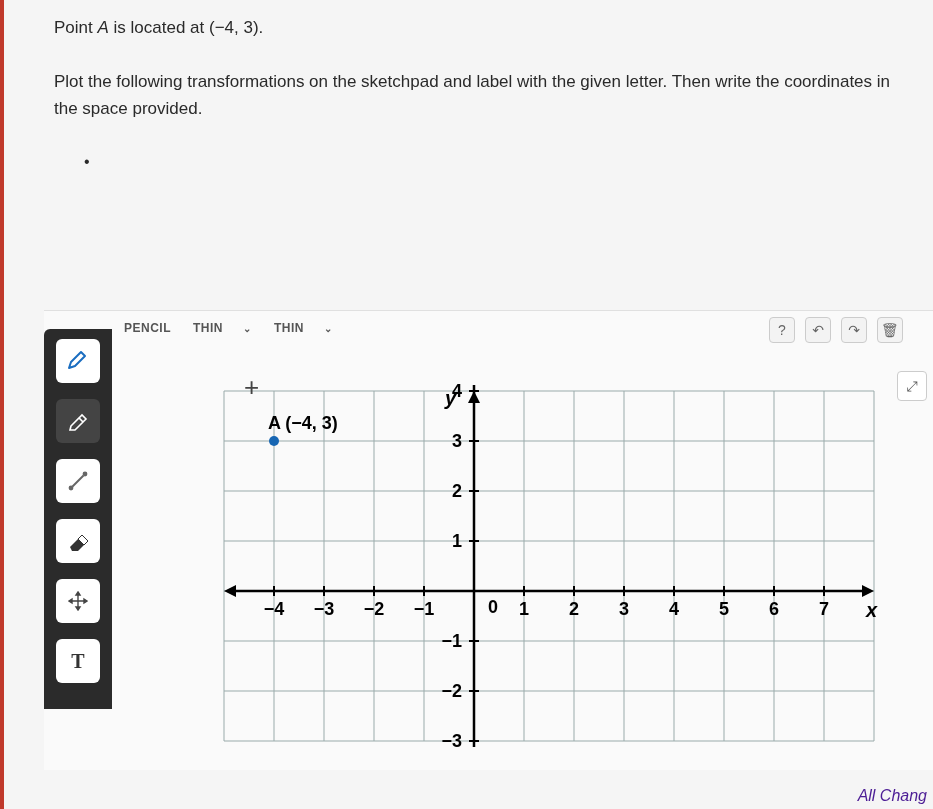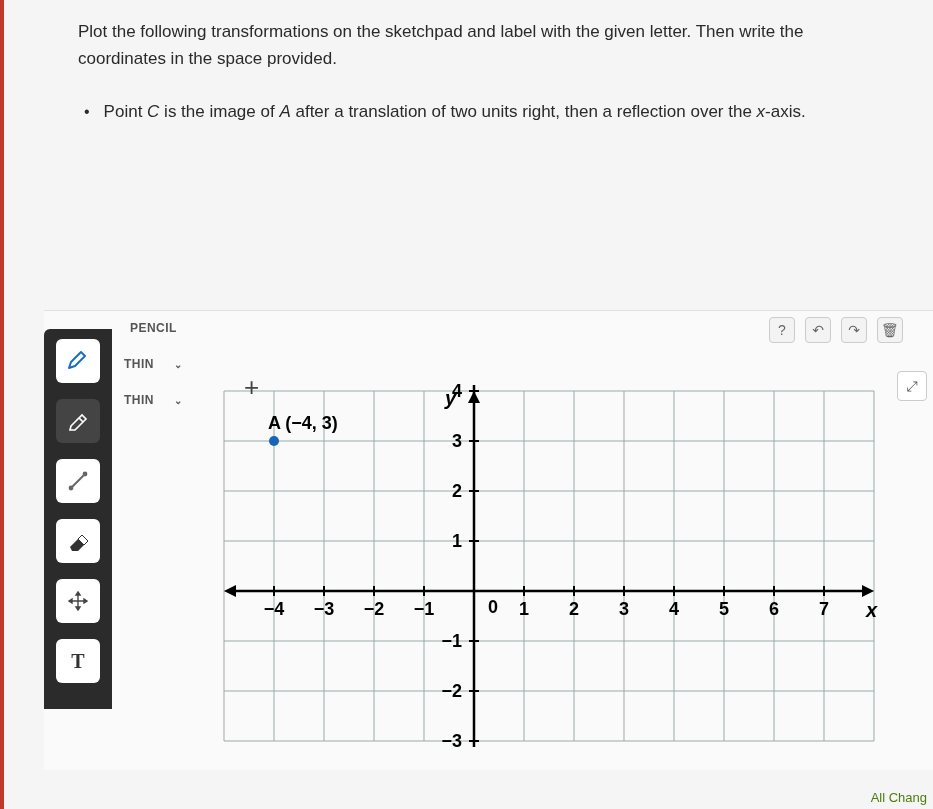--- a/index.html
+++ b/index.html
@@ -12,21 +12,21 @@
     overflow: hidden;
     border-left: 4px solid #c0392b;
   }
   .content-area {
     padding: 18px 40px 0 50px;
     color: #2a2a2a;
   }
   .line1 { font-size: 17px; margin-bottom: 30px; }
   .line1 .italic { font-style: italic; }
   .coord { font-weight: 500; }
-  .para { font-size: 17px; line-height: 1.6; margin-bottom: 26px; margin-left: 24px; }
+  .para { font-size: 17px; line-height: 1.6; margin-bottom: 26px; }
   .bullet-row { display: flex; padding-left: 30px; font-size: 17px; line-height: 1.7; margin-bottom: 20px;}
   .bullet-dot { font-size: 16px; margin-right: 14px; line-height: 1.7;}
   .italic { font-style: italic; }
 
   .sketchpad-wrap {
     position: absolute;
     left: 40px;
     right: 0;
     top: 310px;
     height: 460px;
@@ -68,21 +68,20 @@
   
   .options-bar {
     position: absolute;
     left: 80px; top: 10px;
     display: flex;
     align-items: center;
     gap: 22px;
     font-size: 12px;
     letter-spacing: 0.5px;
     color: #555;
-    flex-direction: column;
   }
   .opt-label { font-weight: 700; }
   .opt-select {
     display: inline-flex; align-items: center; gap: 20px;
     font-weight: 700; cursor: pointer;
   }
   .chev { font-size: 10px; }
 
   .right-actions {
     position: absolute;
@@ -124,33 +123,33 @@
   .axis-line { stroke: #000; stroke-width: 2.5; }
   .tick { stroke: #000; stroke-width: 2; }
   .tick-label { font: 600 18px Arial; fill: #000; }
   .axis-label { font: italic 700 20px Arial; fill: #000; }
   .point { fill: #1766b3; }
   .point-label { font: 700 18px Arial; fill: #000; }
   .cursor-plus { font: 400 26px Arial; fill:#444; }
 
   .footer {
     position:absolute; right:6px; bottom:4px;
-    font-size:13px; color:#4d7c0f;
+    font-size:16px; font-style:italic; color:#4c1d95;
   }
 </style>
 </head>
 <body>
 
 <div class="content-area">
+  <p class="line1">
+    <span>Point </span><span class="italic">A</span><span> is located at </span><span class="coord">(−4, 3)</span><span>.</span>
+  </p>
   <p class="para">Plot the following transformations on the sketchpad and label with the given letter. Then write the coordinates in the space provided.</p>
   <div class="bullet-row">
     <div class="bullet-dot">•</div>
-    <div>
-      <span>Point </span><span class="italic">C</span><span> is the image of </span><span class="italic">A</span><span> after a translation of two units right, then a reflection over the </span><span class="italic">x</span><span>-axis.</span>
-    </div>
   </div>
 </div>
 
 <div class="sketchpad-wrap">
 
   <div class="tool-rail">
     <div class="tool-btn active">
       <svg width="24" height="24" viewBox="0 0 24 24">
           <path d="M3 19 L5 13 L15 3 L19 7 L9 17 L3 19 Z" fill="none" stroke="#1a6dc0" stroke-width="2" stroke-linejoin="round"></path>
         </svg>

